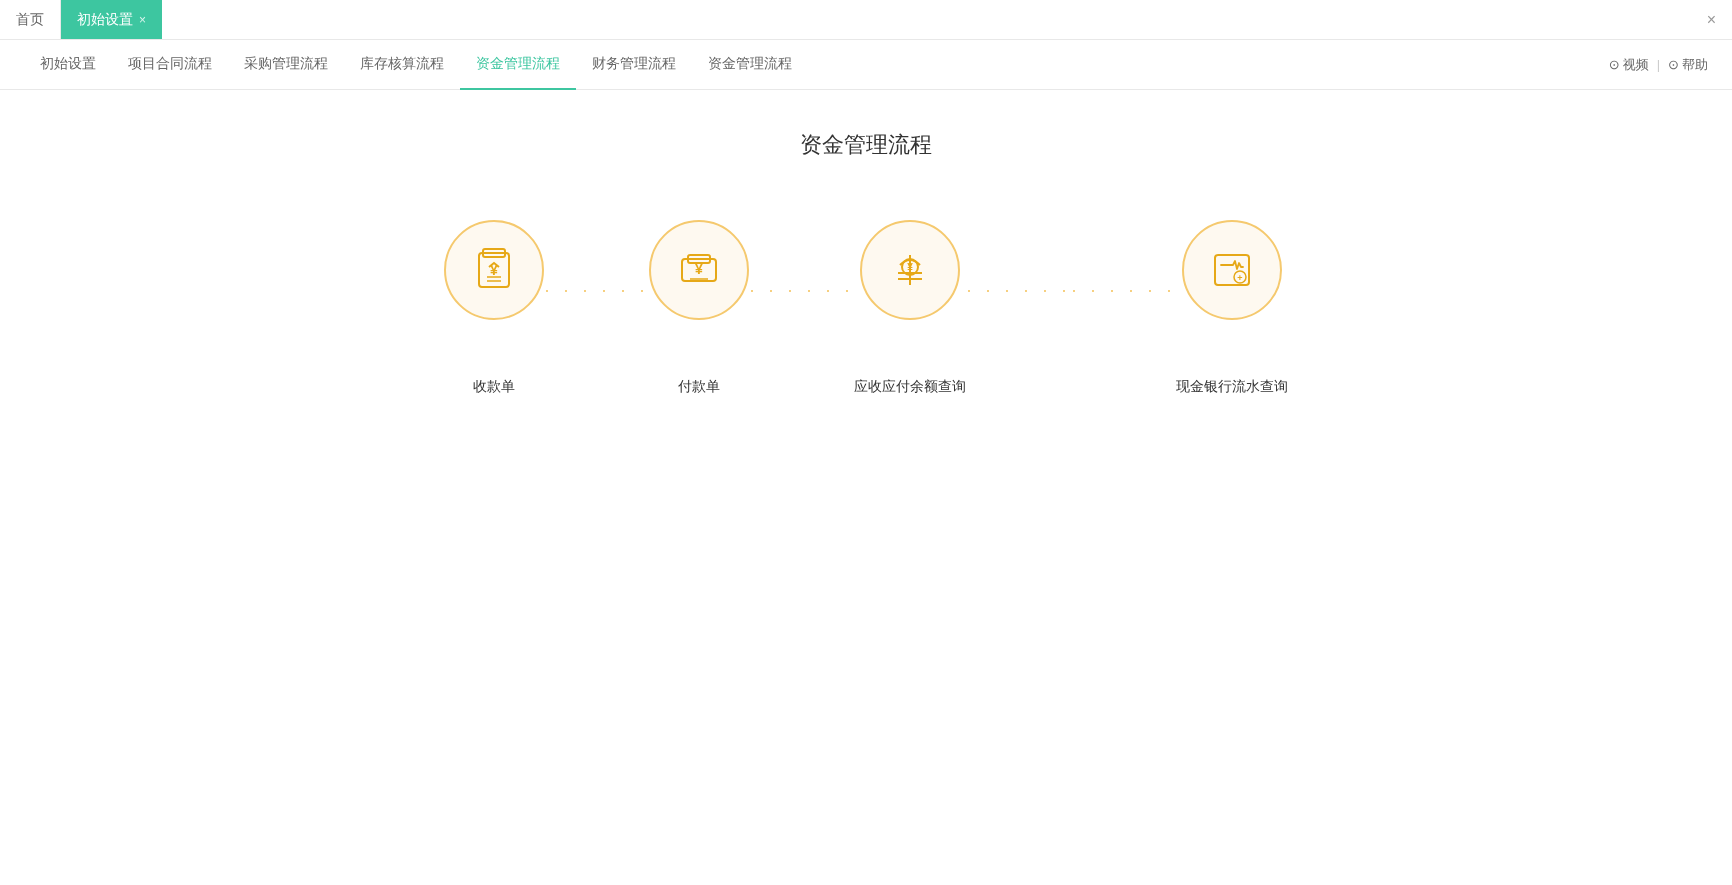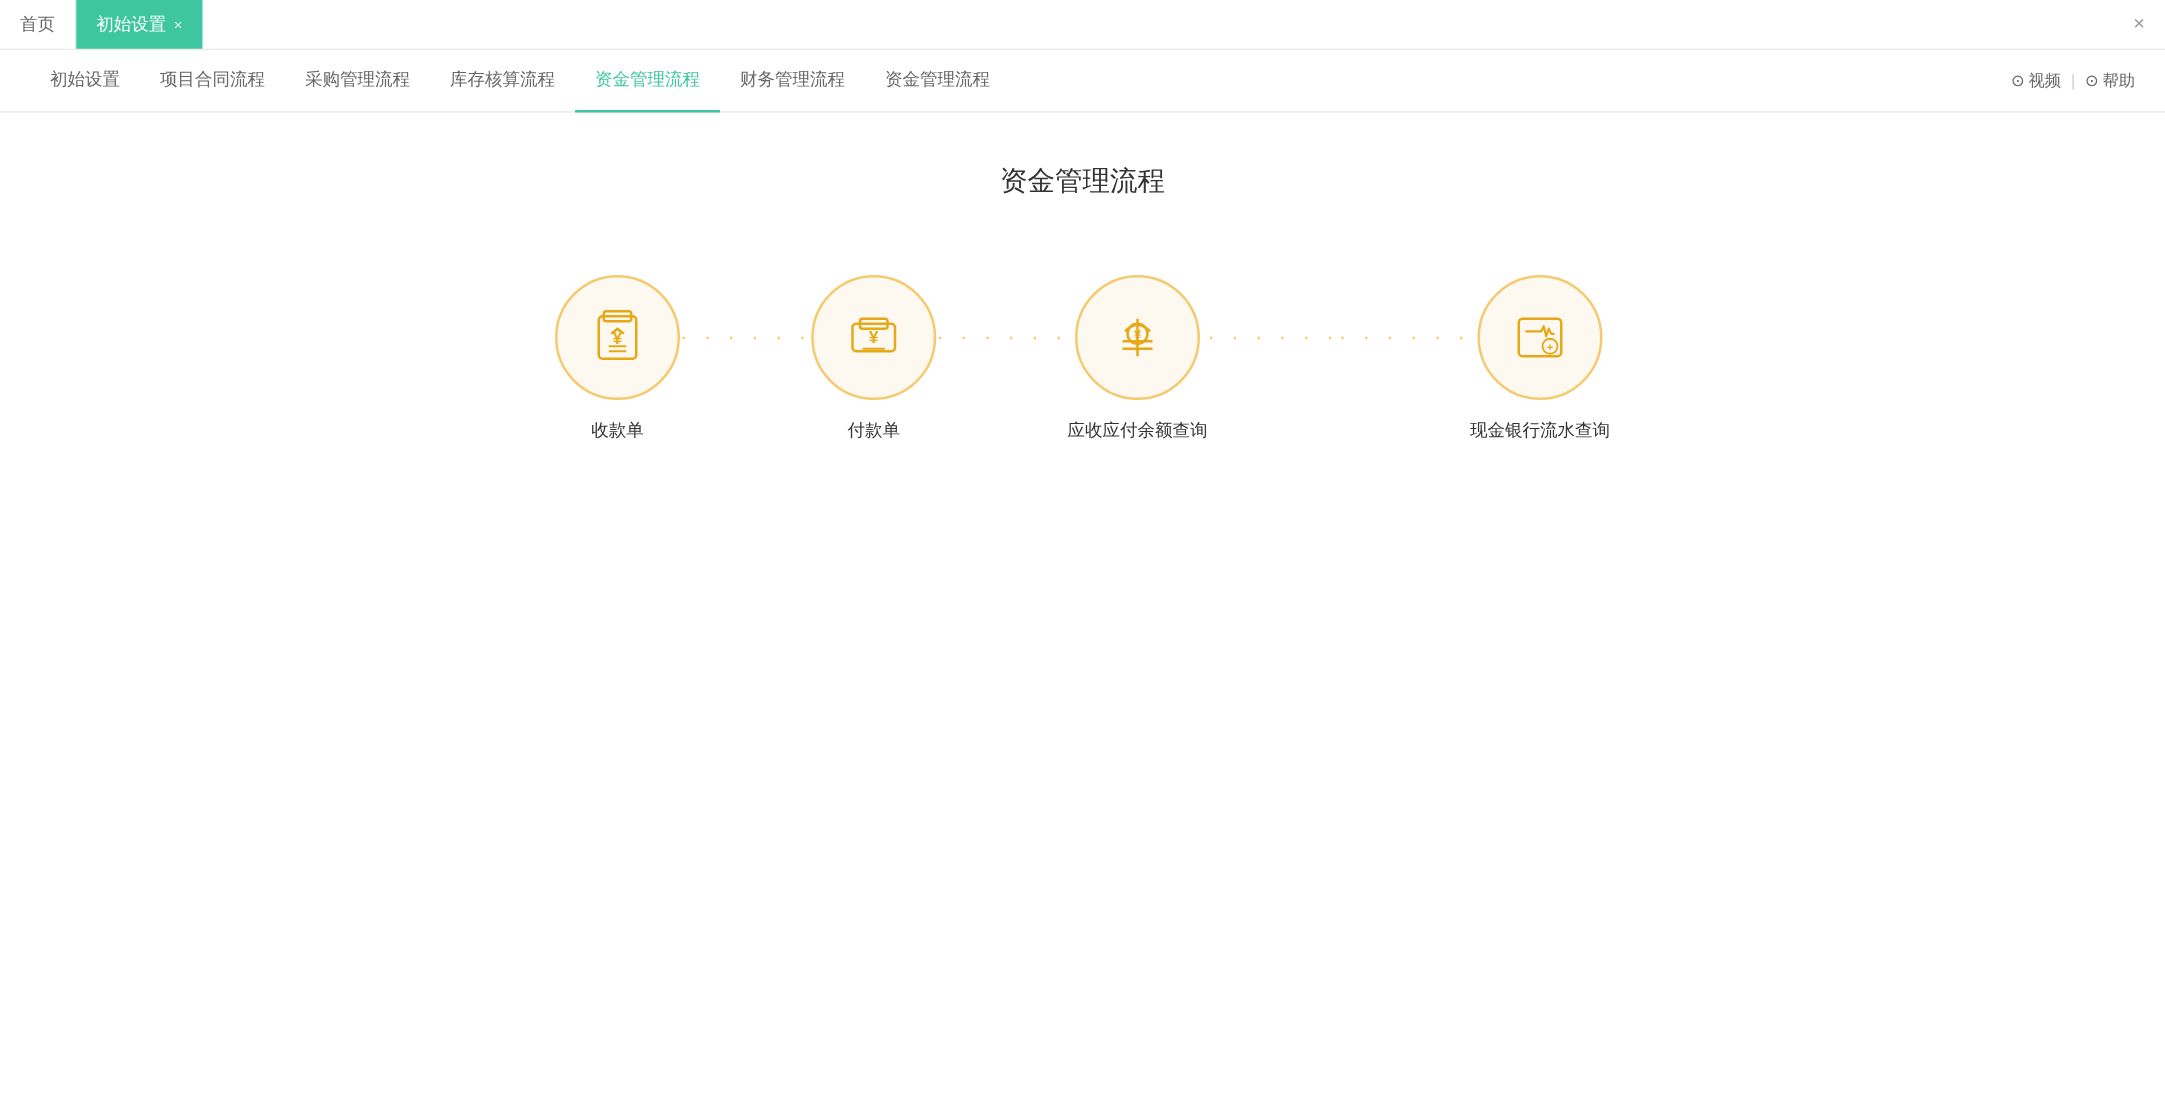--- a/index.html
+++ b/index.html
@@ -137,20 +137,21 @@
       margin-bottom: 16px;
     }
     .flow-icon-wrapper svg {
       width: 50px;
       height: 50px;
     }
     .flow-label {
       font-size: 14px;
       color: #333;
       text-align: center;
+      margin-top: 42px;
     }
     .flow-connector {
       display: flex;
       align-items: center;
       padding-bottom: 35px;
       flex-shrink: 0;
     }
     .dots {
       color: #f5c96e;
       font-size: 18px;

